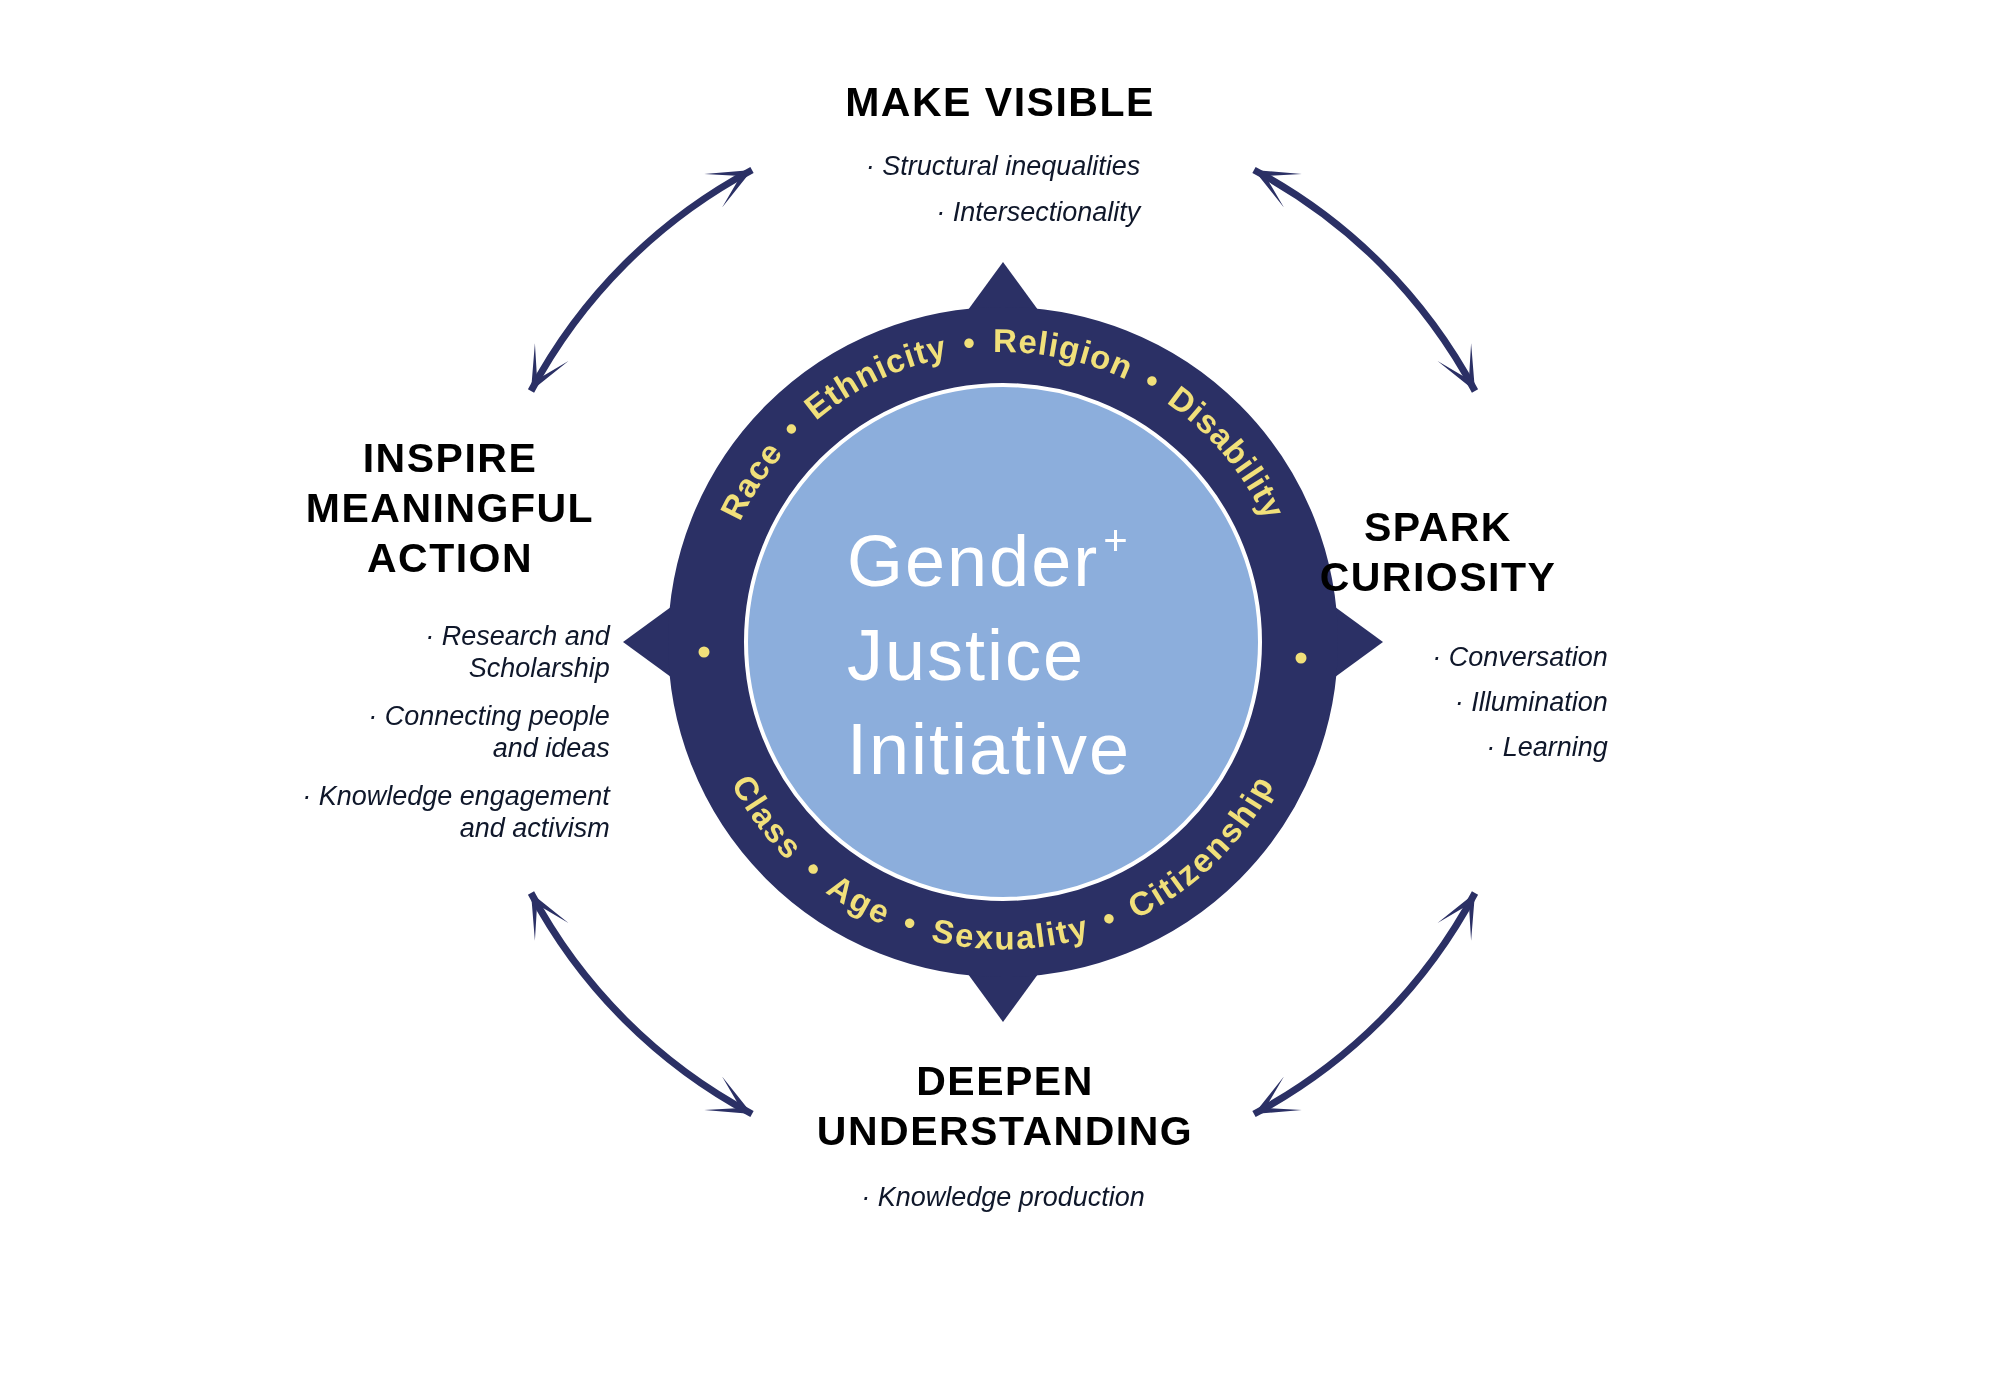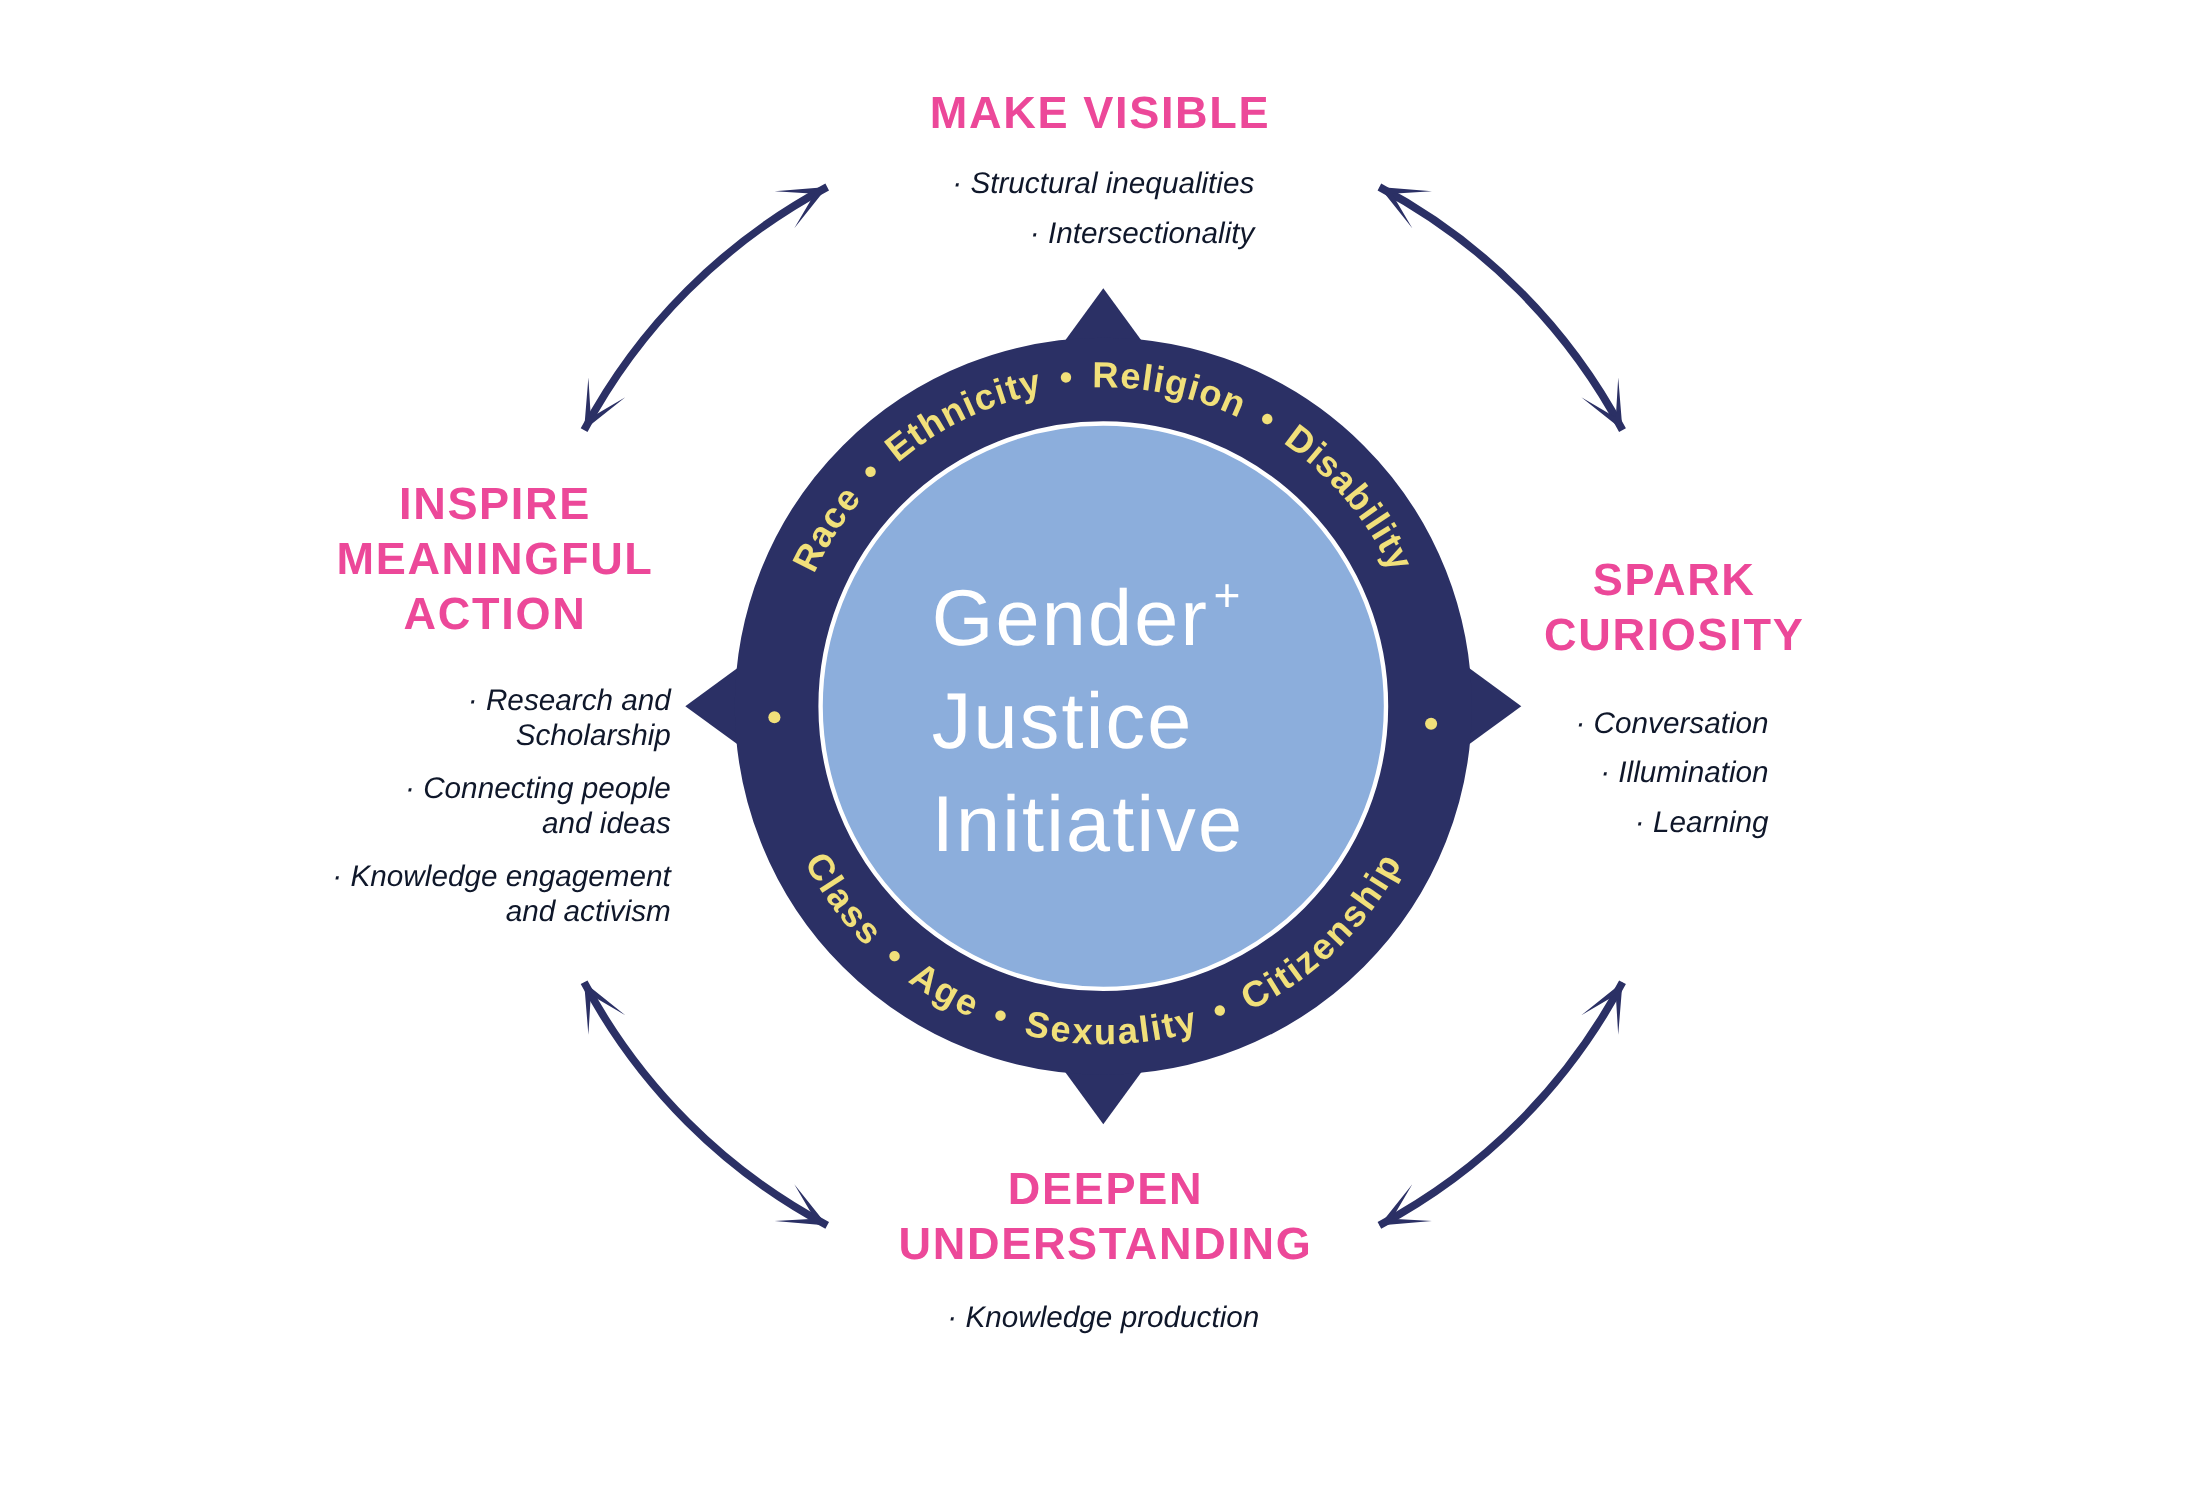--- a/index.html
+++ b/index.html
@@ -41,21 +41,21 @@
     position: relative;
     top: -6px;
     left: 4px;
   }
 
   
   .section-title {
     position: absolute;
     transform: translateX(-50%);
     text-align: center;
-    color: #ec4899;
+    color: #000000;
     font-weight: 700;
     font-size: 41px;
     line-height: 50px;
     letter-spacing: 1.5px;
     white-space: nowrap;
   }
 
   
   .bullets {
     position: absolute;
@@ -73,21 +73,21 @@
   .bullets--top    { left: 1003px; top: 149px; }
   .bullets--top .bullet-item { margin-bottom: 12px; line-height: 34px; }
   .bullets--left   { left: 456px;  top: 620px; }
   .bullets--left .bullet-item { margin-bottom: 16px; }
   .bullets--right  { left: 1520px; top: 641px; }
   .bullets--bottom { left: 1003px; top: 1181px; }
   .bullets--bottom .bullet-item { margin-bottom: 14px; }
 
   .title--top    { left: 1000px; top: 77px;  }
   .title--left   { left: 450px;  top: 433px; }
-  .title--right  { left: 1522px; top: 502px; }
+  .title--right  { left: 1438px; top: 502px; }
   .title--bottom { left: 1005px; top: 1056px; }
 </style>
 </head>
 <body>
 
 <div class="stage">
 
   <svg class="diagram" width="2000" height="1373" viewBox="0 0 2000 1373" xmlns="http://www.w3.org/2000/svg">
     <defs>
       <marker id="ah" markerUnits="userSpaceOnUse" markerWidth="100" markerHeight="80" viewBox="-50 -40 100 80" refX="0" refY="0" orient="auto">

